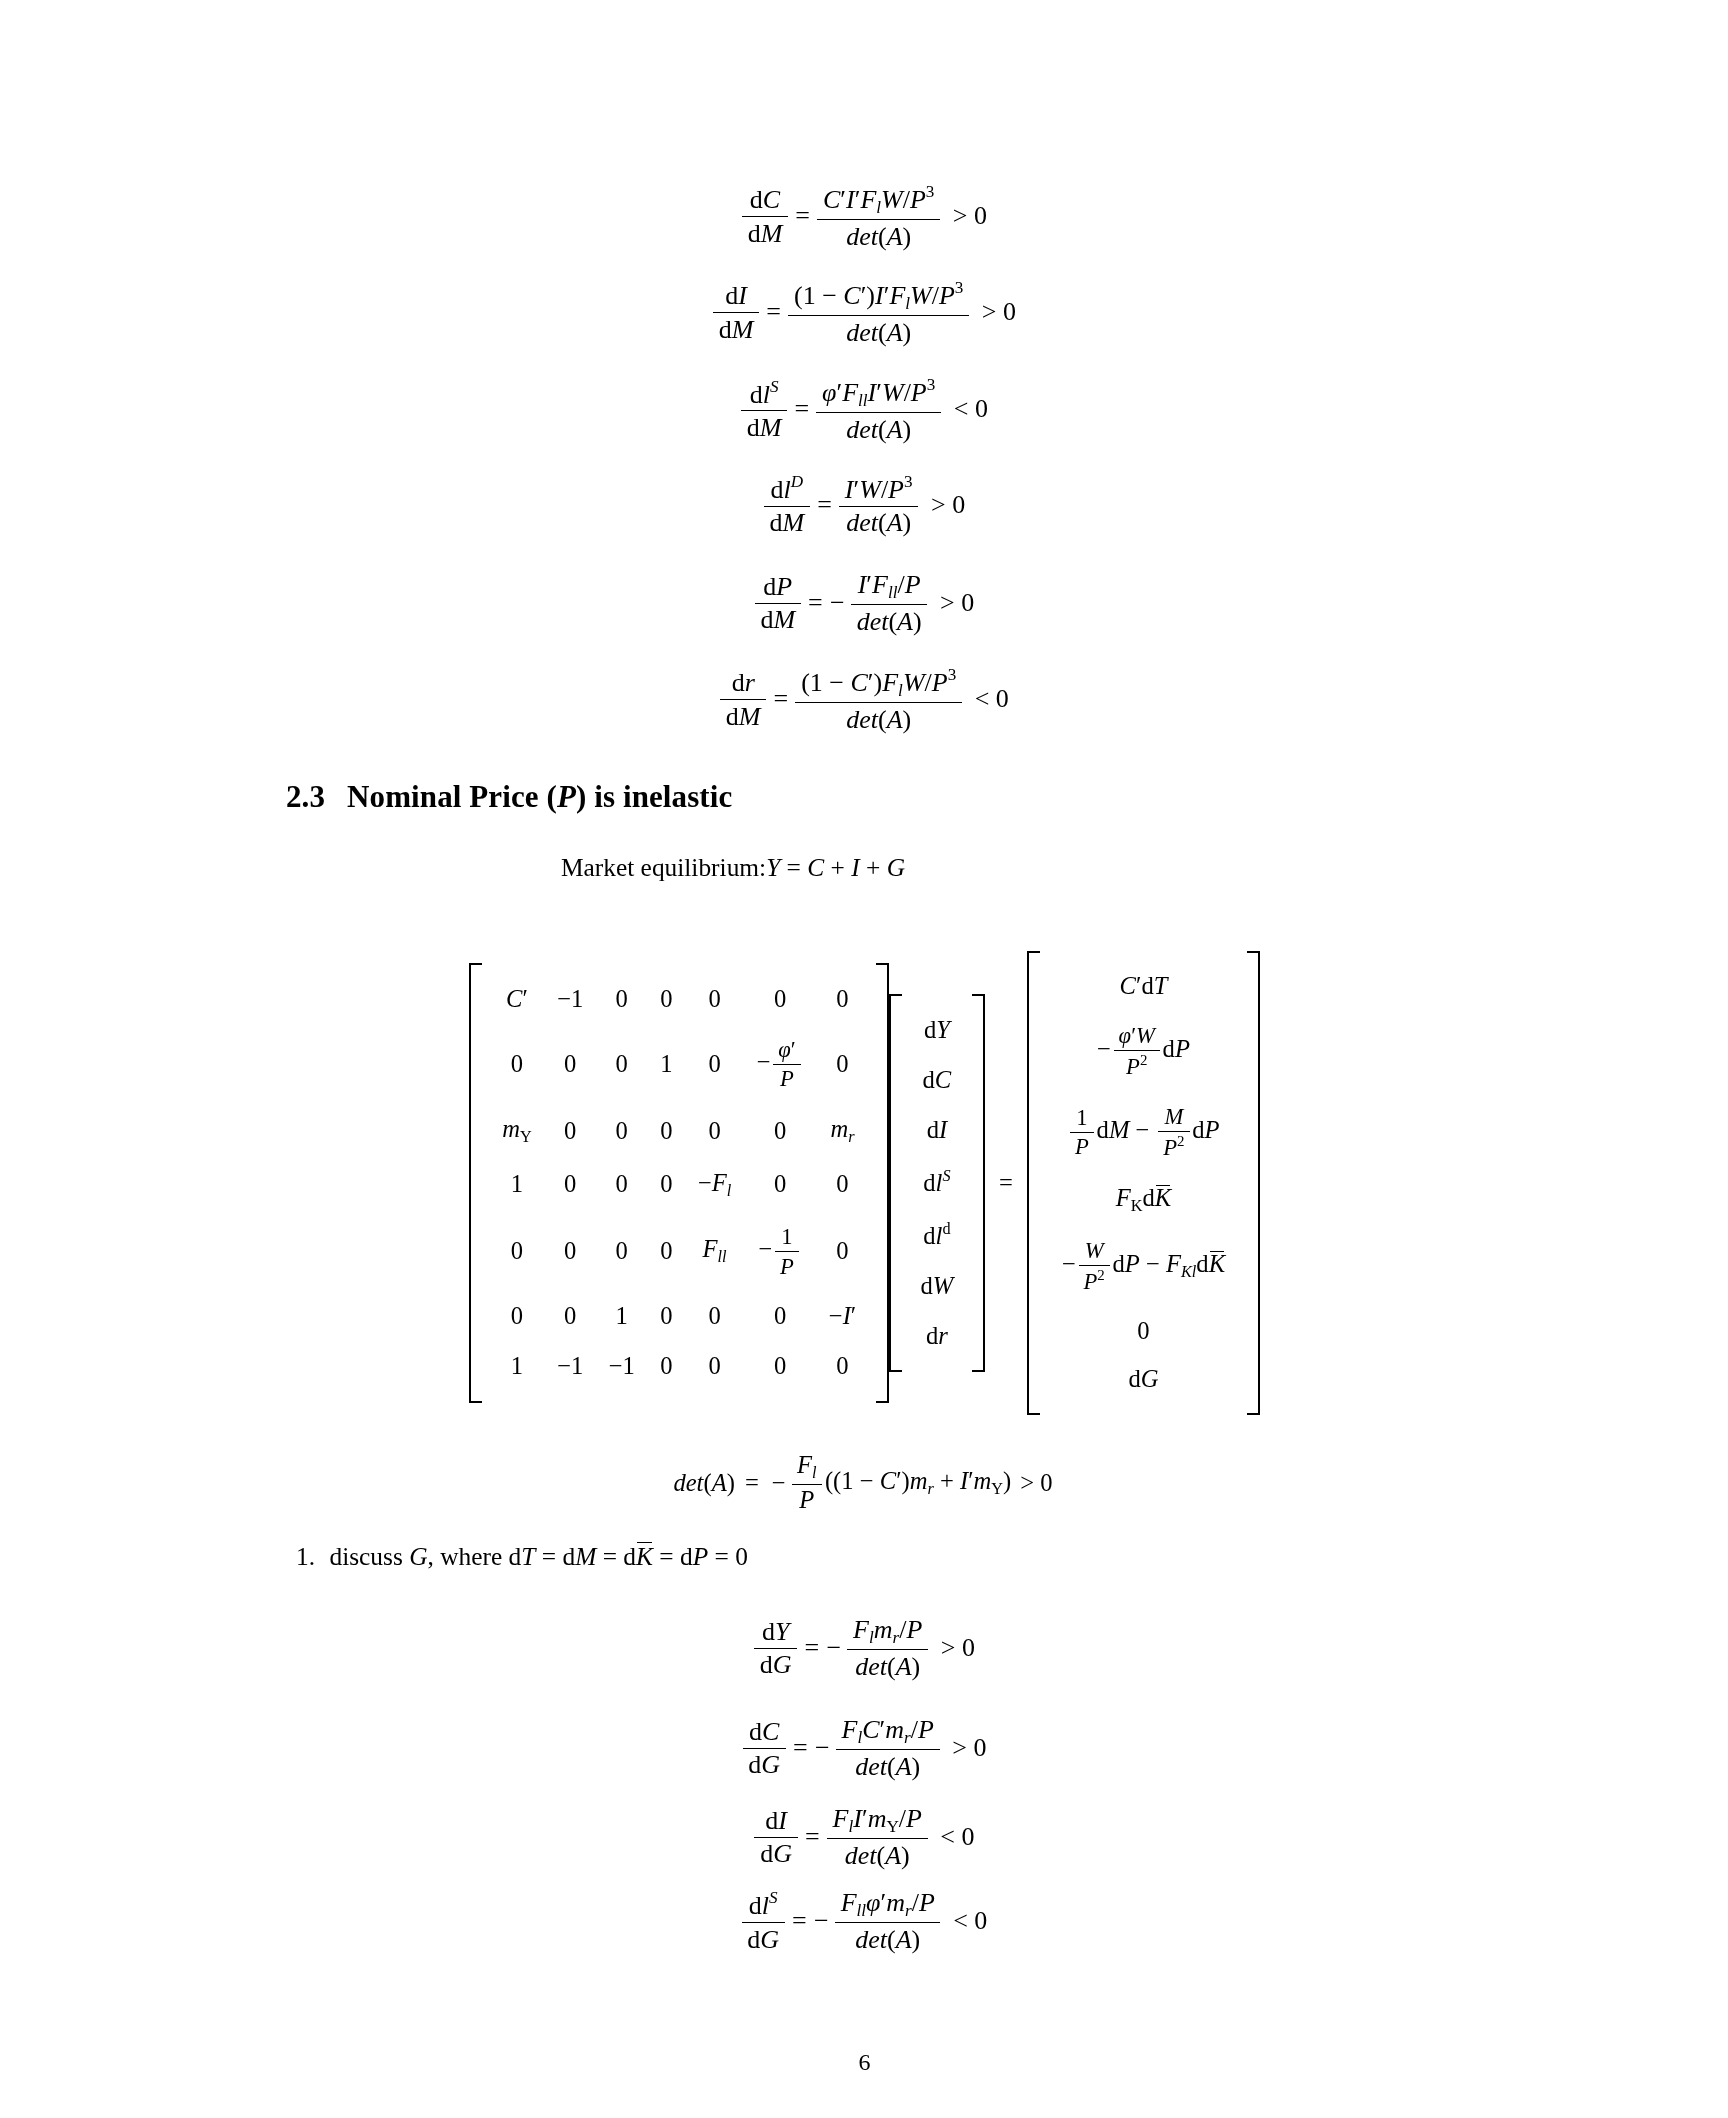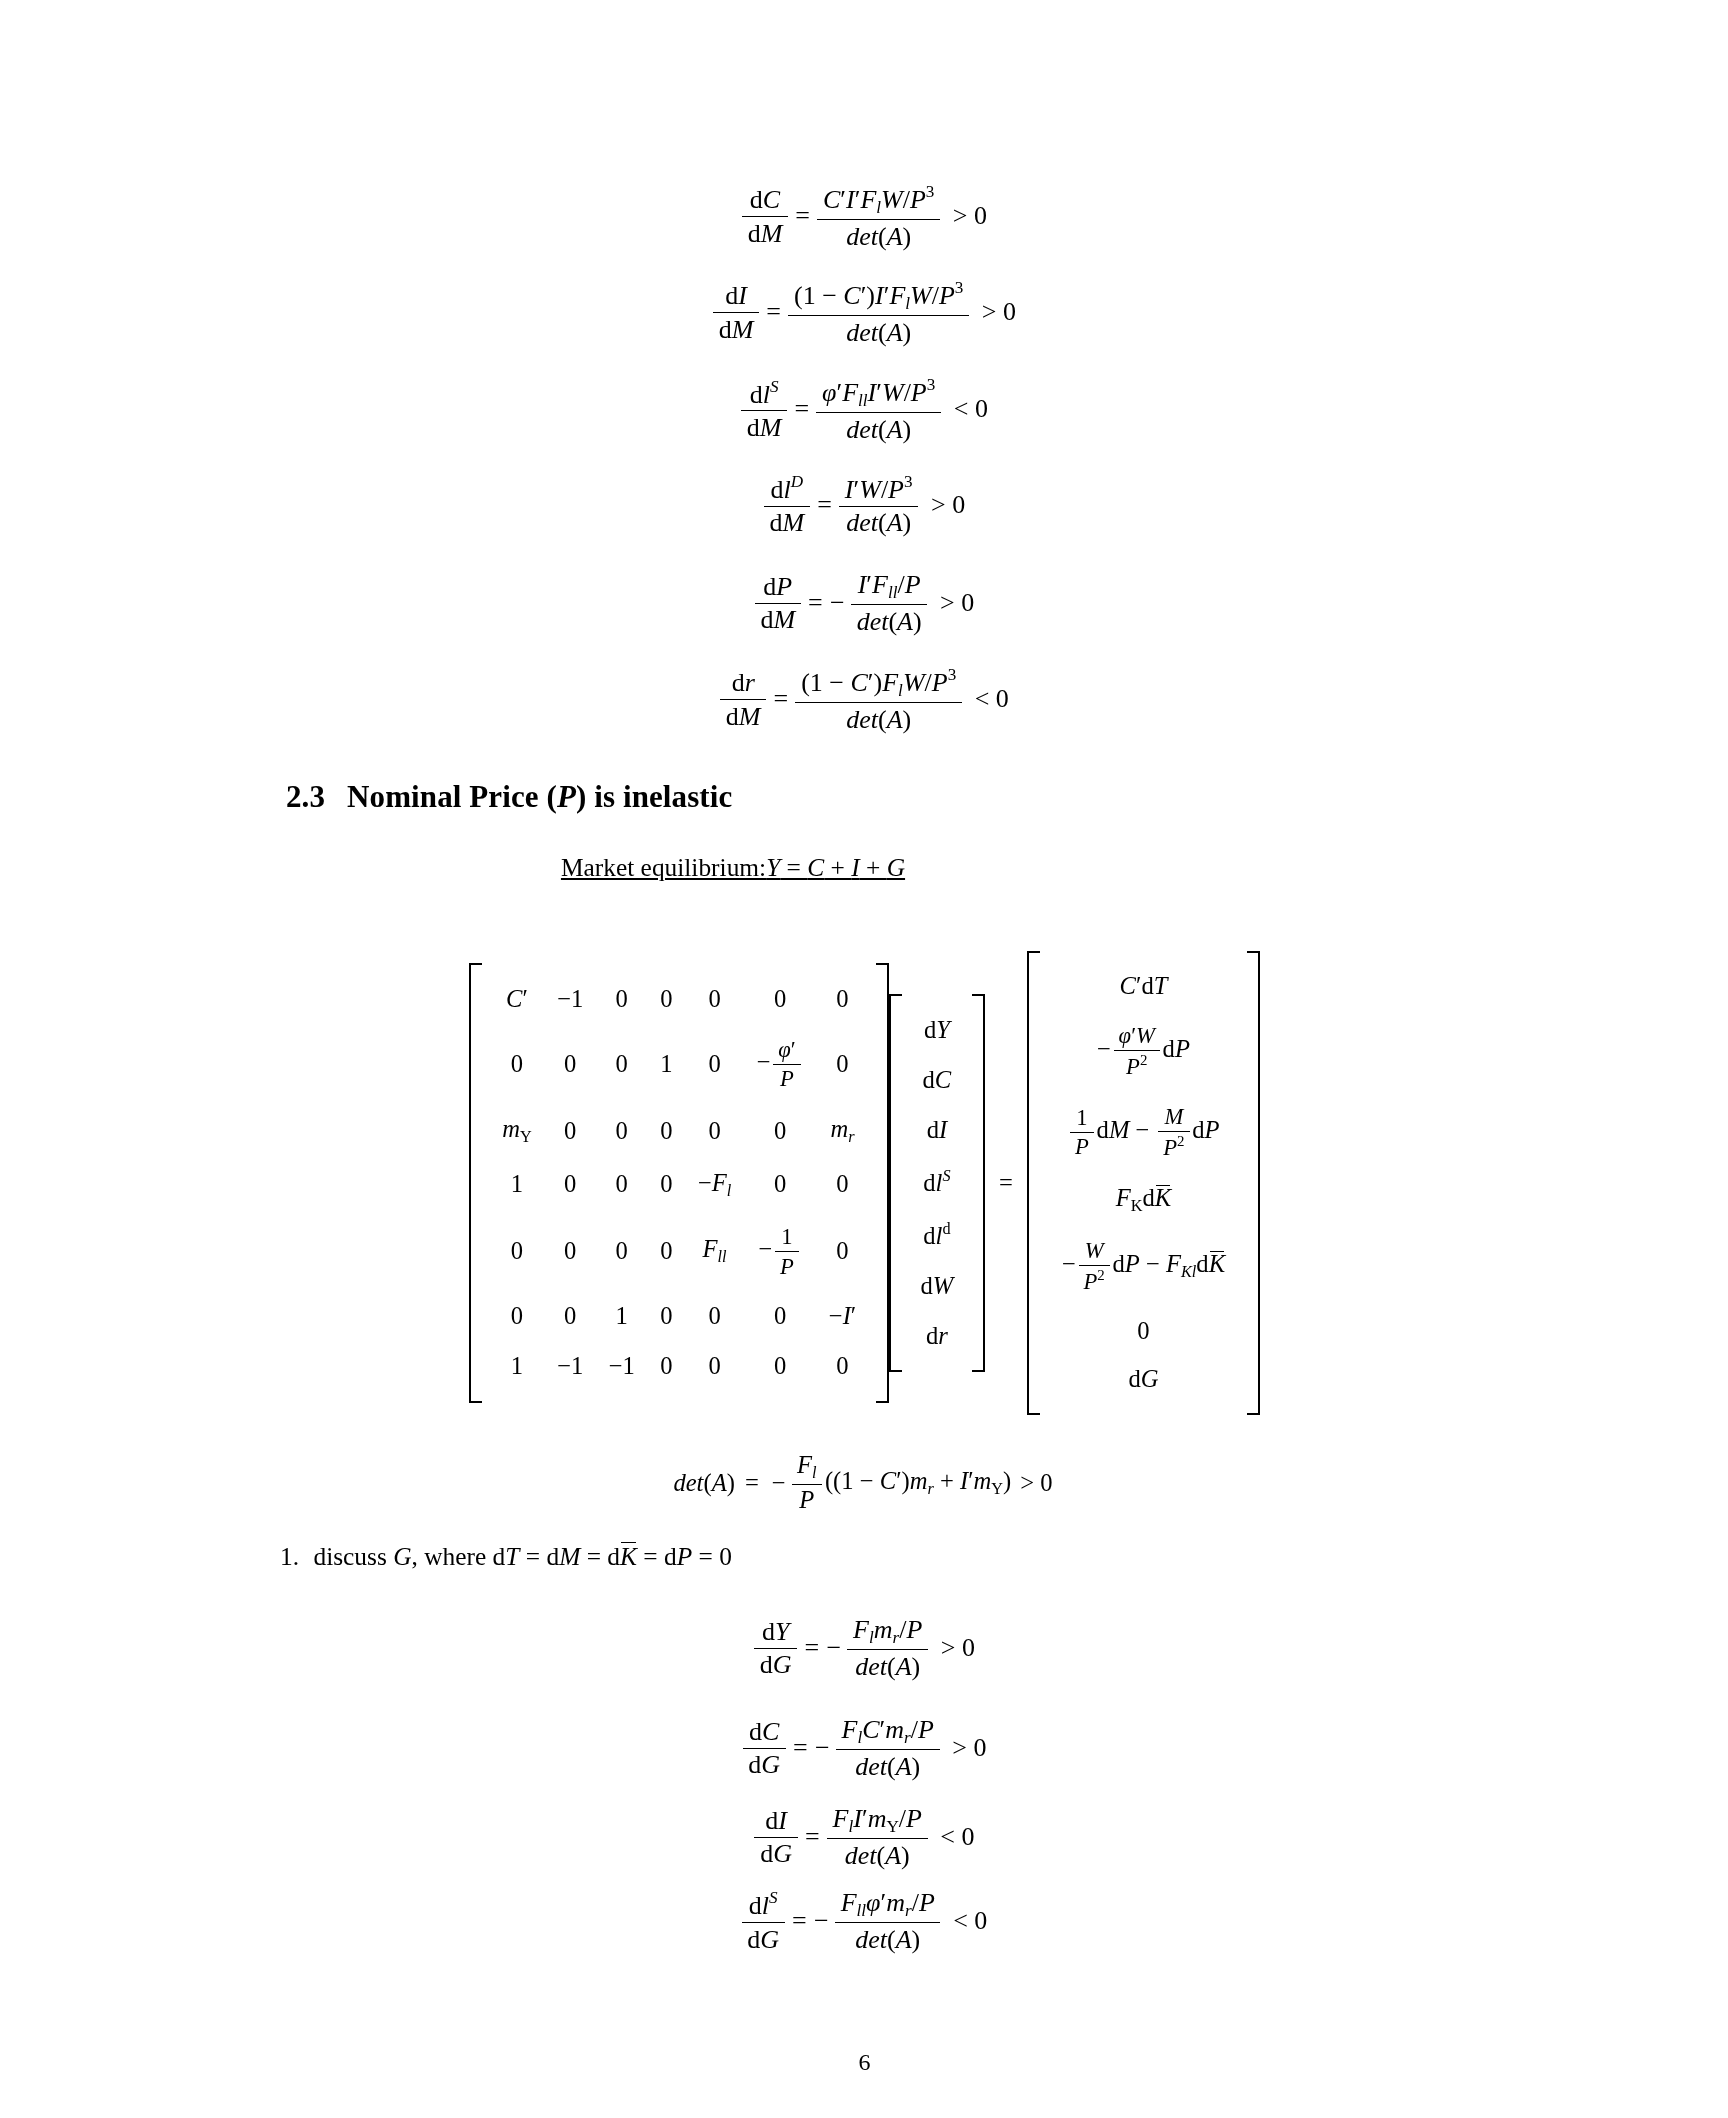--- a/index.html
+++ b/index.html
@@ -82,21 +82,20 @@
   .section-head .num { margin-right: 22px; }
 
   
   .centerline {
     position: absolute;
     left: 0;
     width: 1466px;
     text-align: center;
     font-size: 25.4px;
     white-space: nowrap;
-    text-decoration: underline;
   }
 
   
   .matrix-eq {
     position: absolute;
     left: 0;
     width: 1729px;
     display: flex;
     align-items: center;
     justify-content: center;
@@ -136,21 +135,21 @@
   table.mat.rhs td { padding: 12px 14.4px; }
 
   .eqsign {
     margin: 0 14.4px;
     font-size: 24.6px;
   }
 
   
   .enum-item {
     position: absolute;
-    left: 280px;
+    left: 296px;
     font-size: 25.4px;
     white-space: nowrap;
   }
   .enum-item .marker { margin-right: 14.4px; }
 
   
   .page-number {
     position: absolute;
     left: 0;
     width: 1729px;

